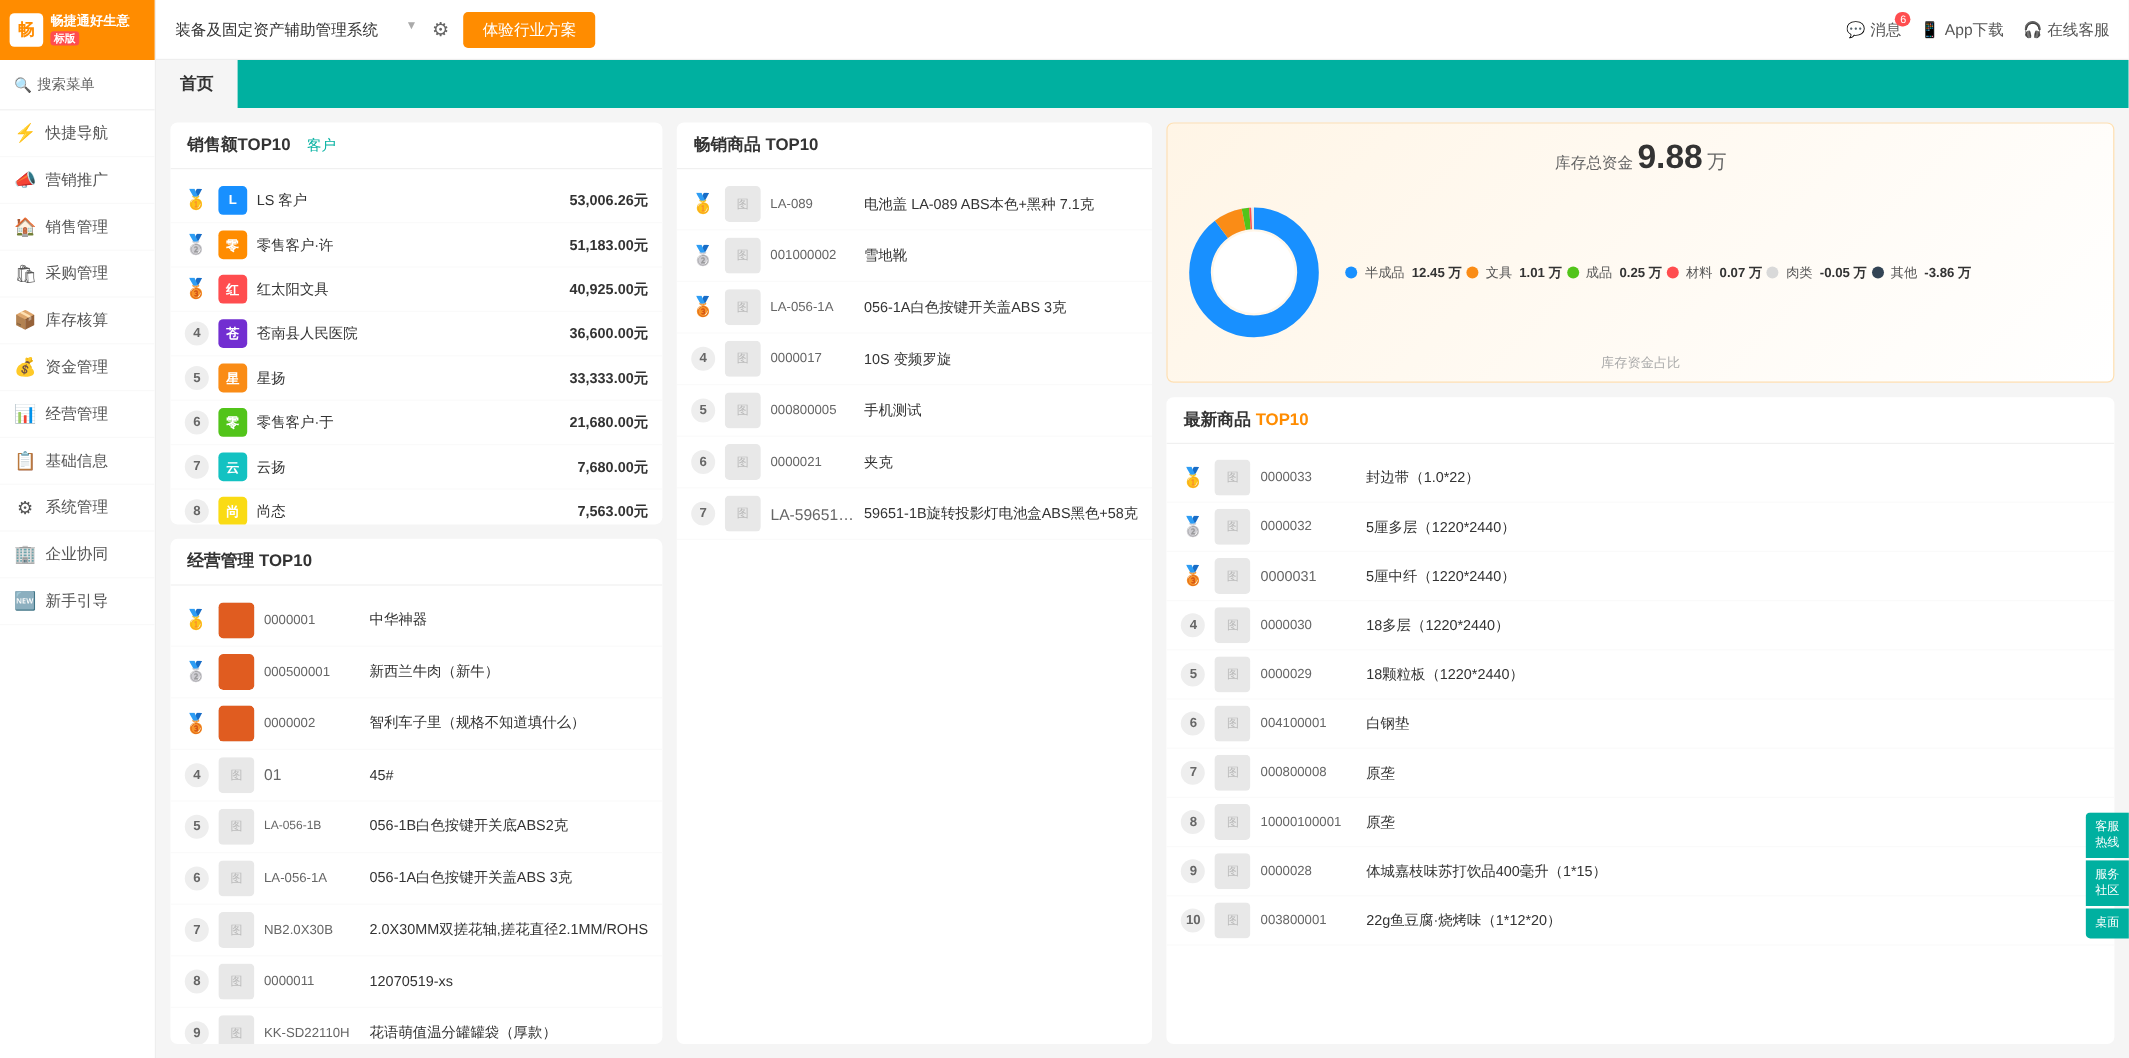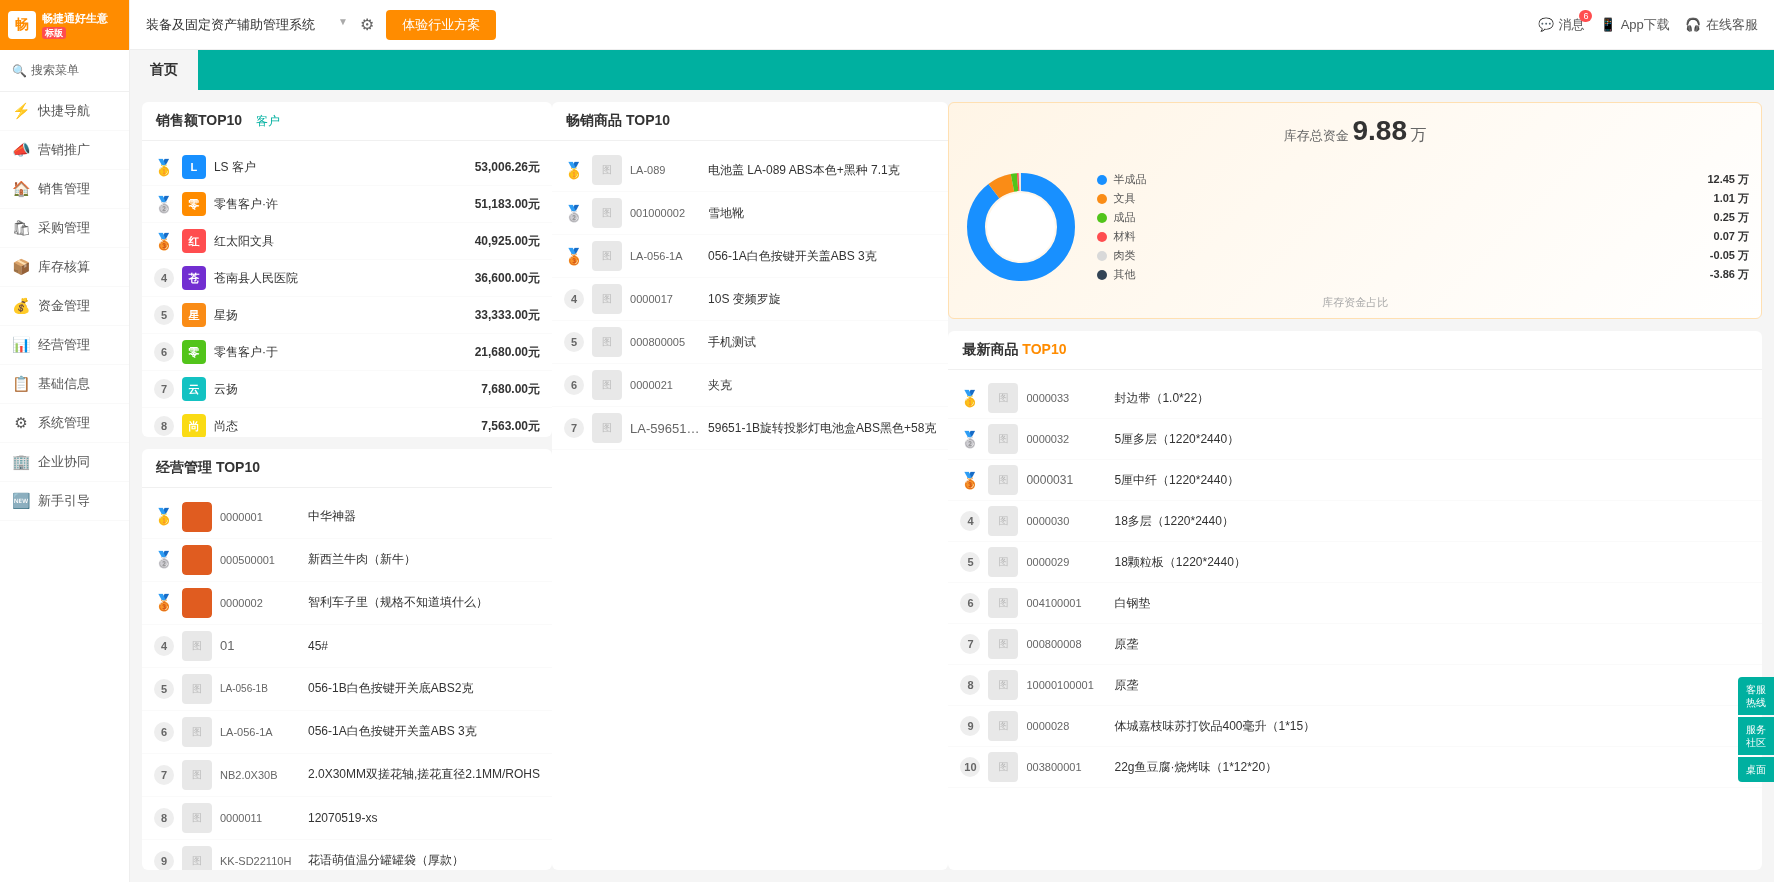--- a/index.html
+++ b/index.html
@@ -137,20 +137,21 @@
       cursor: pointer;
     }
     .tab-item.active { background: #f5f5f5; color: #333; font-weight: bold; }
 
     
     .content {
       flex: 1;
       overflow-y: auto;
       padding: 12px;
       display: flex;
+      gap: 12px;
     }
 
     
     .left-col {
       flex: 0 0 380px;
       display: flex;
       flex-direction: column;
       gap: 12px;
     }
 
@@ -256,21 +257,21 @@
     .inventory-total .unit { font-size: 16px; color: #666; }
 
     
     .donut-area {
       display: flex;
       align-items: center;
       padding: 8px 12px;
       gap: 16px;
     }
     .donut-svg { flex-shrink: 0; }
-    .legend { display: flex; flex-direction: column; gap: 4px; flex: 1; }
+    .legend { display: flex; flex-direction: row; gap: 4px; flex: 1; }
     .legend-item {
       display: flex;
       align-items: center;
       gap: 6px;
       font-size: 11px;
       color: #555;
     }
     .legend-dot {
       width: 10px;
       height: 10px;

